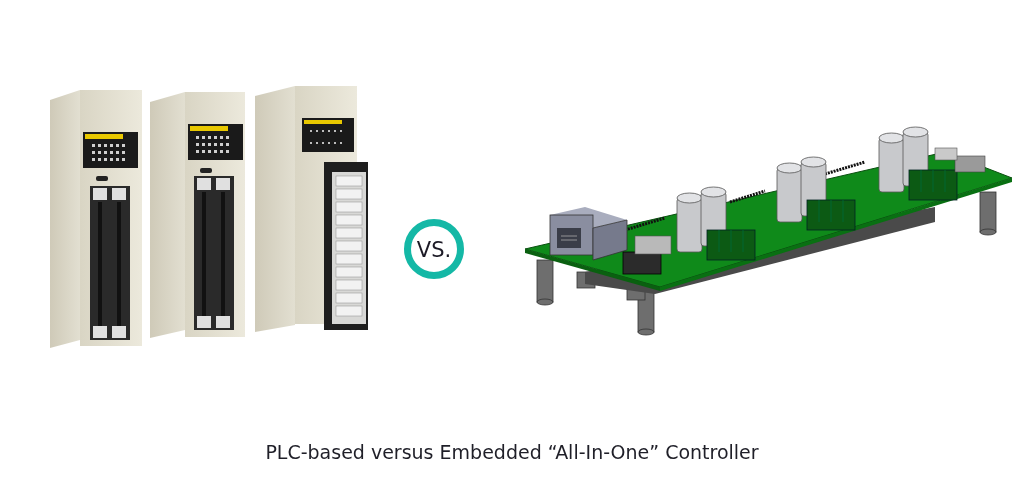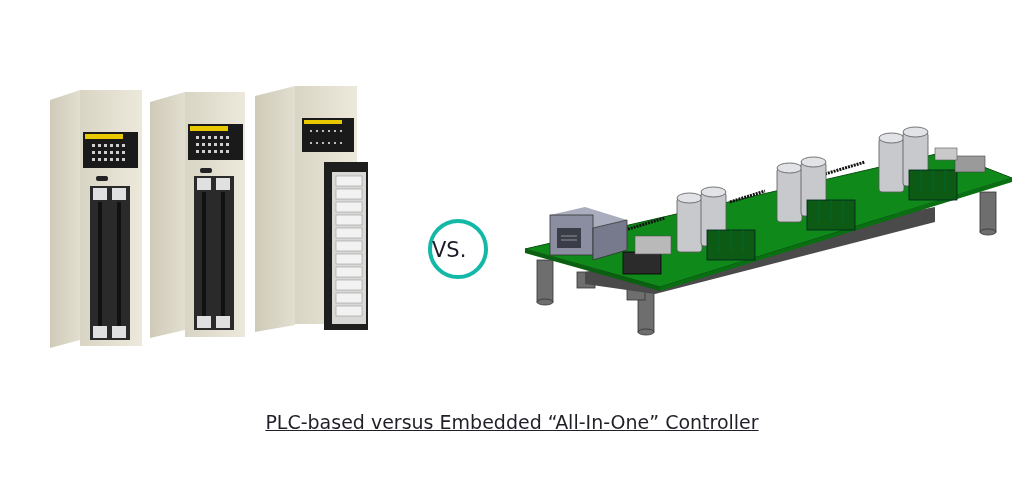--- a/index.html
+++ b/index.html
@@ -1,25 +1,25 @@
 <!DOCTYPE html>
 <html><head>
   <meta charset="utf-8">
   <style>
     html, body { margin: 0; padding: 0; background: #ffffff; }
     body { width: 1024px; height: 484px; position: relative; overflow: hidden;
       font-family: "DejaVu Sans", sans-serif; }
     .plc-group { position: absolute; left: 40px; top: 80px; width: 340px; height: 290px; }
-    .vs-badge { position: absolute; left: 428px; top: 219px; width: 60px; height: 60px;
-      border: 4px solid #14b8a6; border-radius: 50%; box-sizing: border-box;
-      display: flex; align-items: center; }
+    .vs-badge { position: absolute; left: 404px; top: 219px; width: 60px; height: 60px;
+      border: 7px solid #14b8a6; border-radius: 50%; box-sizing: border-box;
+      display: flex; align-items: center; justify-content: center; }
     .vs-text { font-size: 21px; color: #1c1a26; letter-spacing: 0px; margin-top: 1px; }
     .board { position: absolute; left: 515px; top: 112px; width: 505px; height: 225px; }
-    .caption { position: absolute; left: 0; top: 411px; width: 1024px; text-align: center;
-      font-family: "DejaVu Sans", sans-serif; font-size: 19px; color: #1f1f28; text-decoration: underline; }
+    .caption { position: absolute; left: 0; top: 441px; width: 1024px; text-align: center;
+      font-family: "DejaVu Sans", sans-serif; font-size: 19px; color: #1f1f28; }
   </style>
 </head>
 <body>
 
 <div class="plc-group">
   <svg width="340" height="290" viewBox="0 0 340 290">
     <defs>
       <linearGradient id="bodyG" x1="0" x2="1">
         <stop offset="0" stop-color="#d9d5c4"></stop>
         <stop offset="1" stop-color="#ece9dc"></stop>

